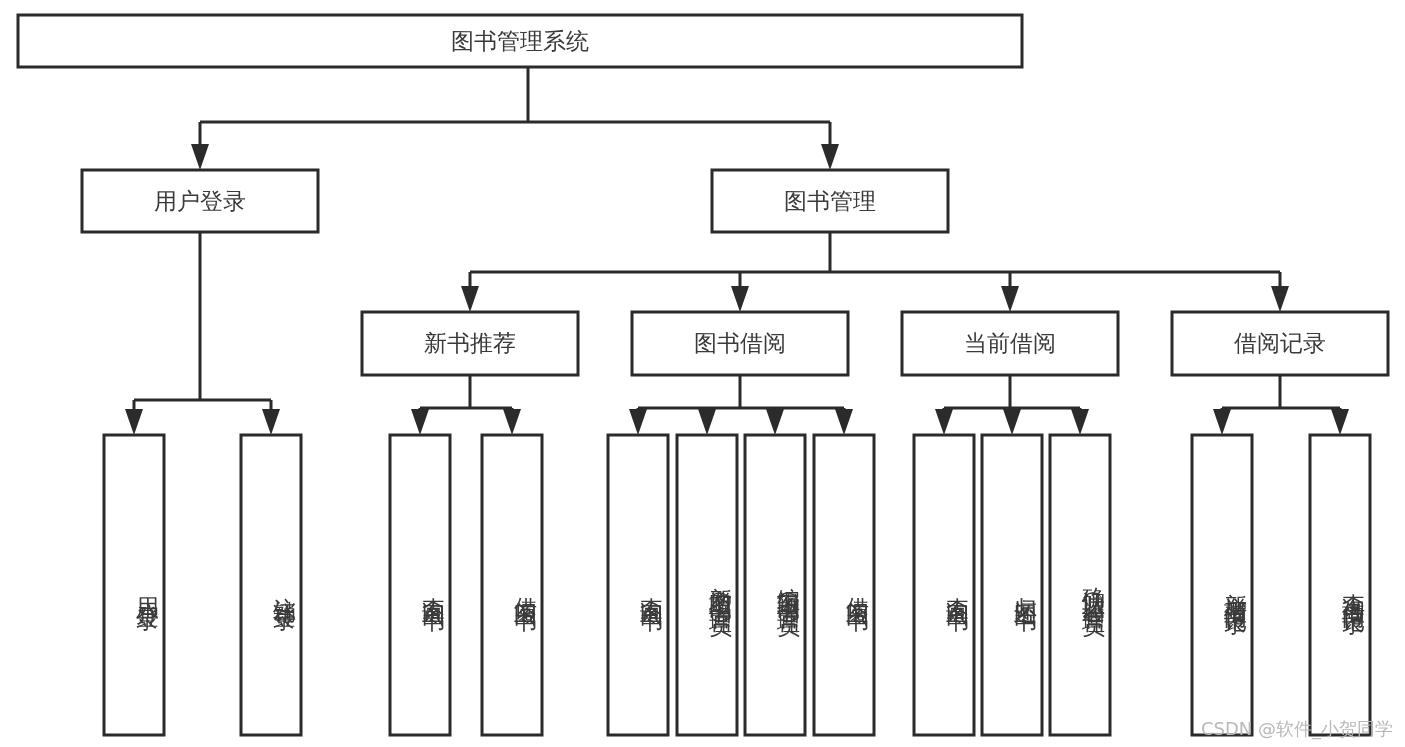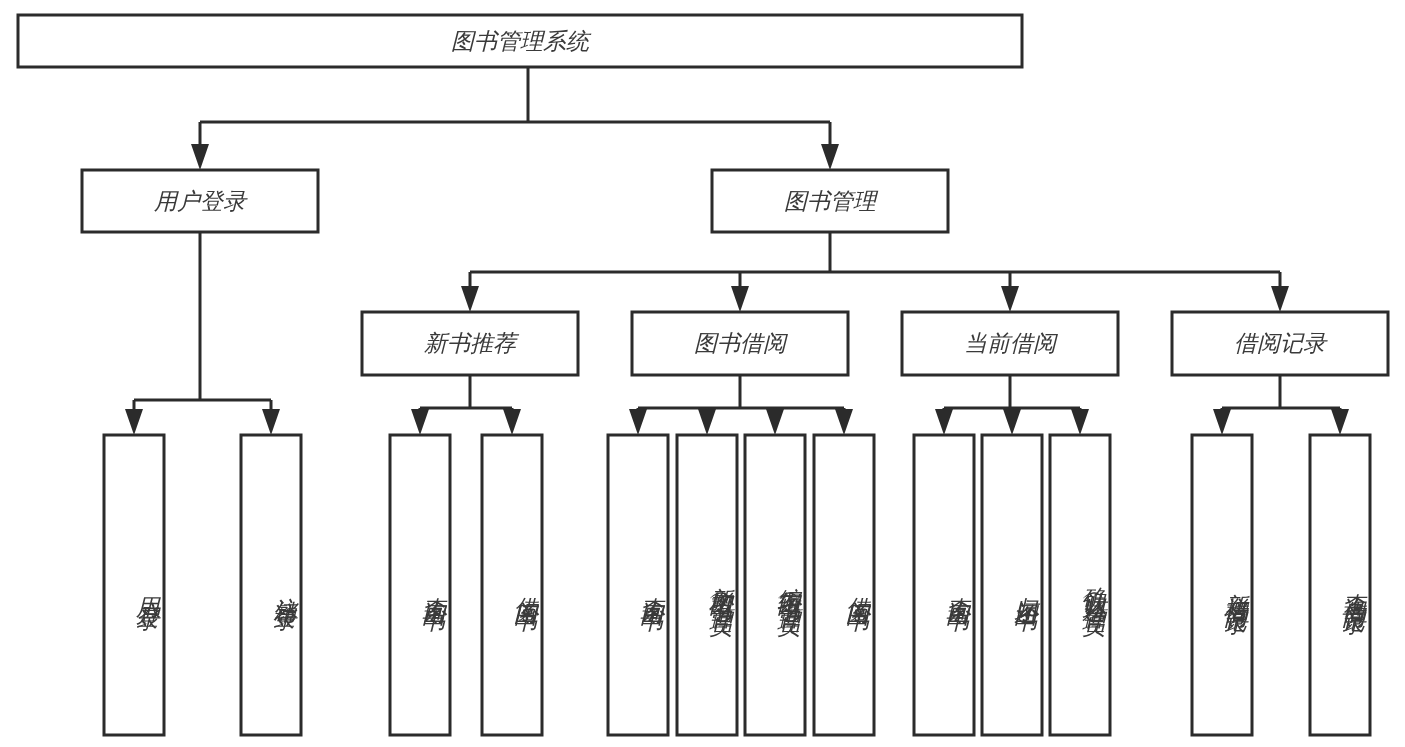--- a/index.html
+++ b/index.html
@@ -11,21 +11,20 @@
     width: 1405px;
     height: 747px;
     font-family: "DejaVu Sans", "Liberation Sans", sans-serif;
     overflow: hidden;
   }
   #diagram-root {
     position: relative;
     width: 1405px;
     height: 747px;
     background: #ffffff;
-    font-style: italic;
   }
   svg.diagram-canvas {
     position: absolute;
     top: 0;
     left: 0;
     width: 1405px;
     height: 747px;
   }
   .node-box {
     fill: #ffffff;
@@ -173,13 +172,14 @@
       <div class="node-label-v" style="left: 679px; top: 449px; width: 56px; height: 276px;">新增图书（管理员）</div>
       <div class="node-label-v" style="left: 747px; top: 449px; width: 56px; height: 276px;">编辑图书（管理员）</div>
       <div class="node-label-v" style="left: 816px; top: 449px; width: 56px; height: 276px;">借阅图书</div>
       <div class="node-label-v" style="left: 916px; top: 449px; width: 56px; height: 276px;">查询图书</div>
       <div class="node-label-v" style="left: 984px; top: 449px; width: 56px; height: 276px;">归还图书</div>
       <div class="node-label-v" style="left: 1052px; top: 449px; width: 56px; height: 276px;">确认归还（管理员）</div>
       <div class="node-label-v" style="left: 1194px; top: 449px; width: 56px; height: 276px;">新增借阅记录</div>
       <div class="node-label-v" style="left: 1312px; top: 449px; width: 56px; height: 276px;">查询借阅记录</div>
     </div>
 
+  <div class="watermark">CSDN @软件_小贺同学</div>
 </div>
 
 </body></html>

